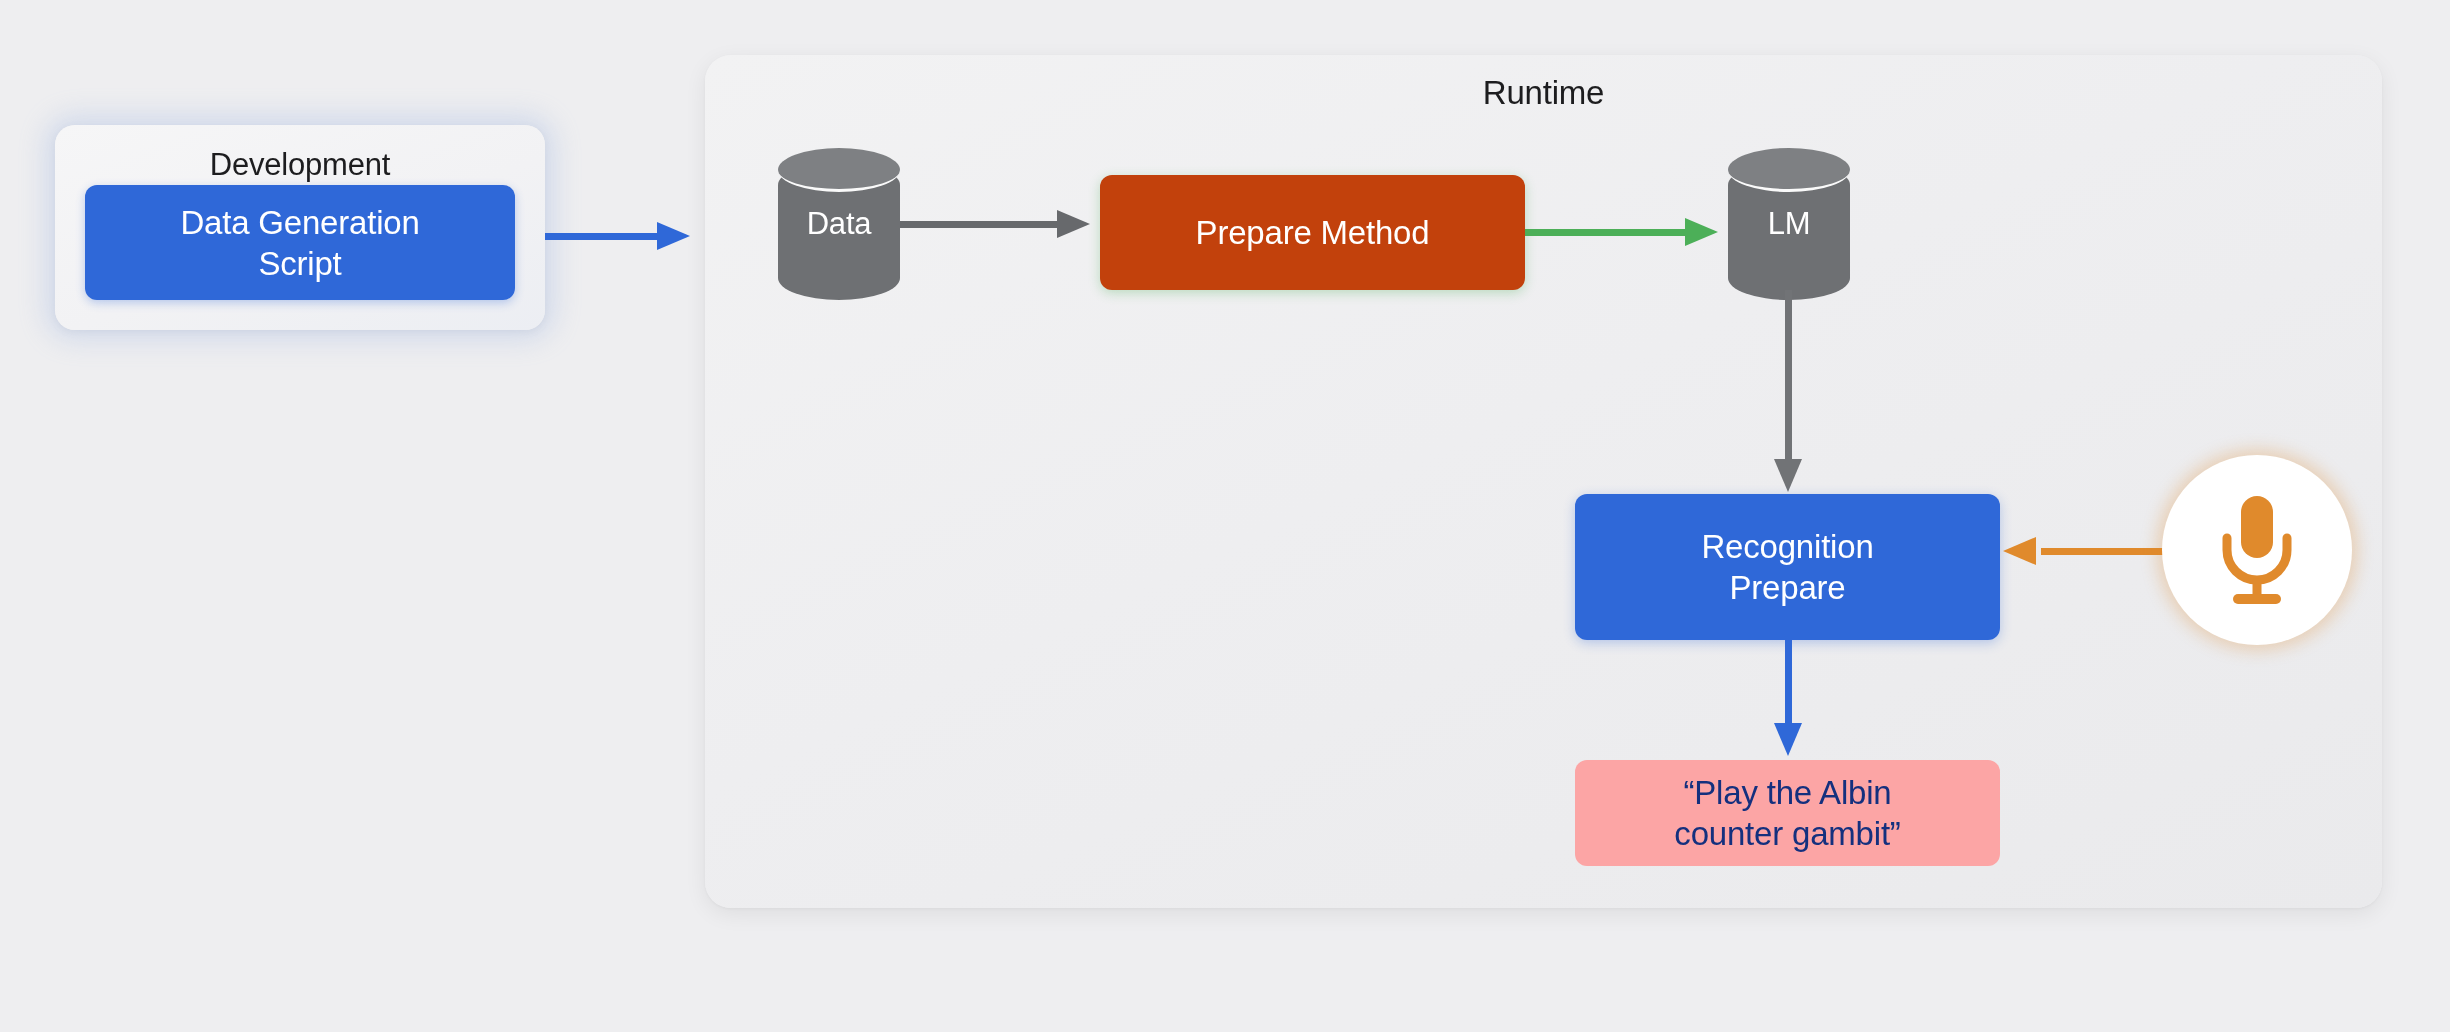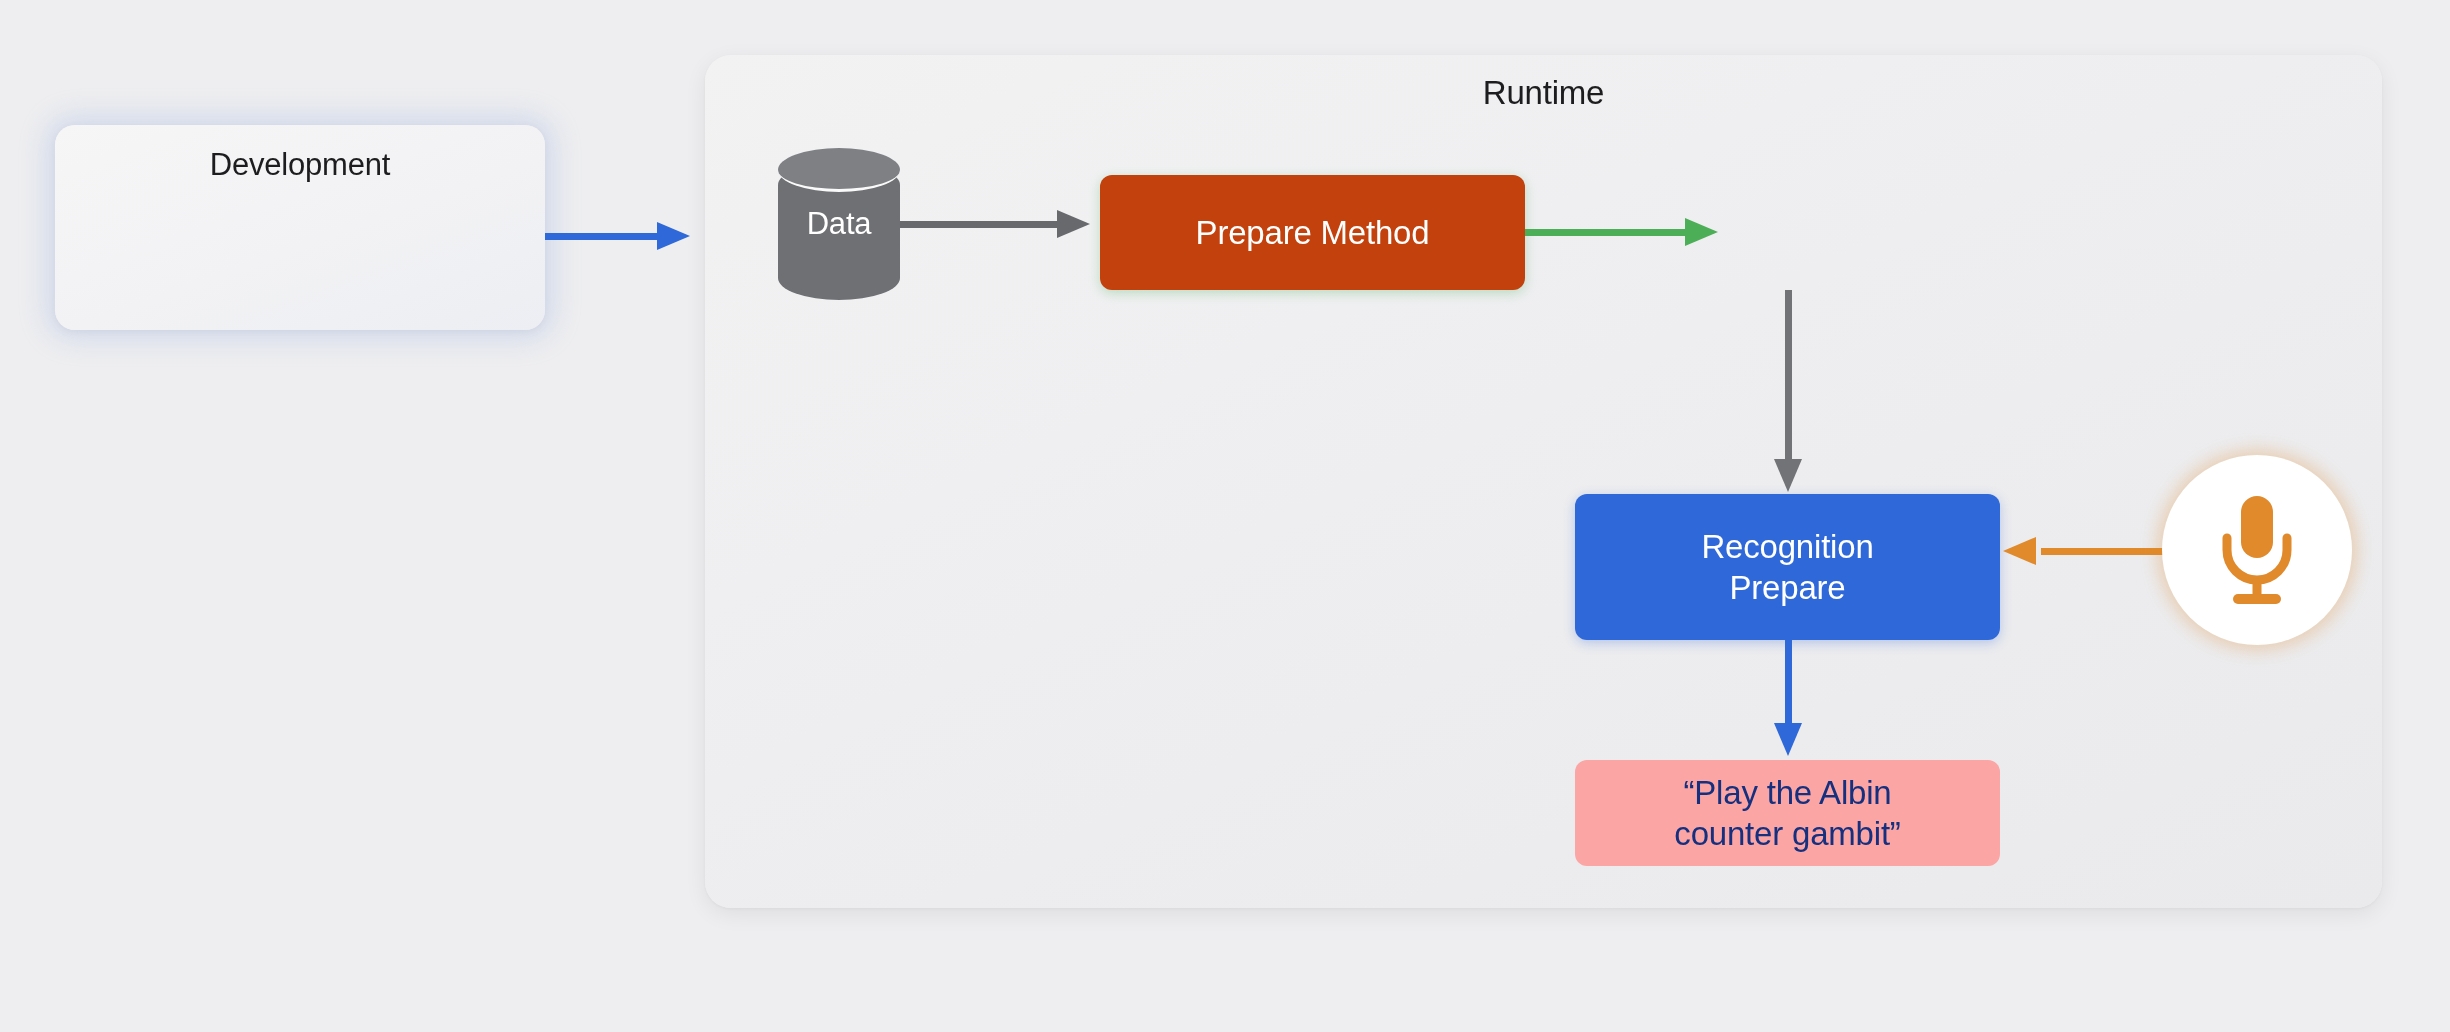--- a/index.html
+++ b/index.html
@@ -242,20 +242,26 @@
   }
   #mic-badge svg { display: block; }
 </style>
 </head>
 <body>
 
 <div id="stage">
 
   <div class="dev-group">
     <div class="dev-title">Development</div>
+    <div class="dev-box">
+      <span>
+        <span>Data Generation</span><br>
+        <span>Script</span>
+      </span>
+    </div>
   </div>
 
   <div class="arrow arrow-h" id="arrow-dev-to-runtime">
     <div class="shaft"></div>
     <div class="head"></div>
   </div>
 
   <div class="runtime-group">
     <div class="runtime-title">Runtime</div>
   </div>
@@ -273,20 +279,25 @@
 
   <div class="proc-box" id="prepare-method-box">
     <span>Prepare Method</span>
   </div>
 
   <div class="arrow arrow-h" id="arrow-prepare-to-lm">
     <div class="shaft"></div>
     <div class="head"></div>
   </div>
 
+  <div class="cyl" id="cyl-lm">
+    <div class="cyl-body"></div>
+    <div class="cyl-top"></div>
+    <div class="cyl-label">LM</div>
+  </div>
 
   <div class="arrow arrow-v" id="arrow-lm-to-request">
     <div class="shaft"></div>
     <div class="head"></div>
   </div>
 
   <div class="proc-box" id="recognition-request-box">
     <span>
       <span>Recognition</span><br>
       <span>Prepare</span>

